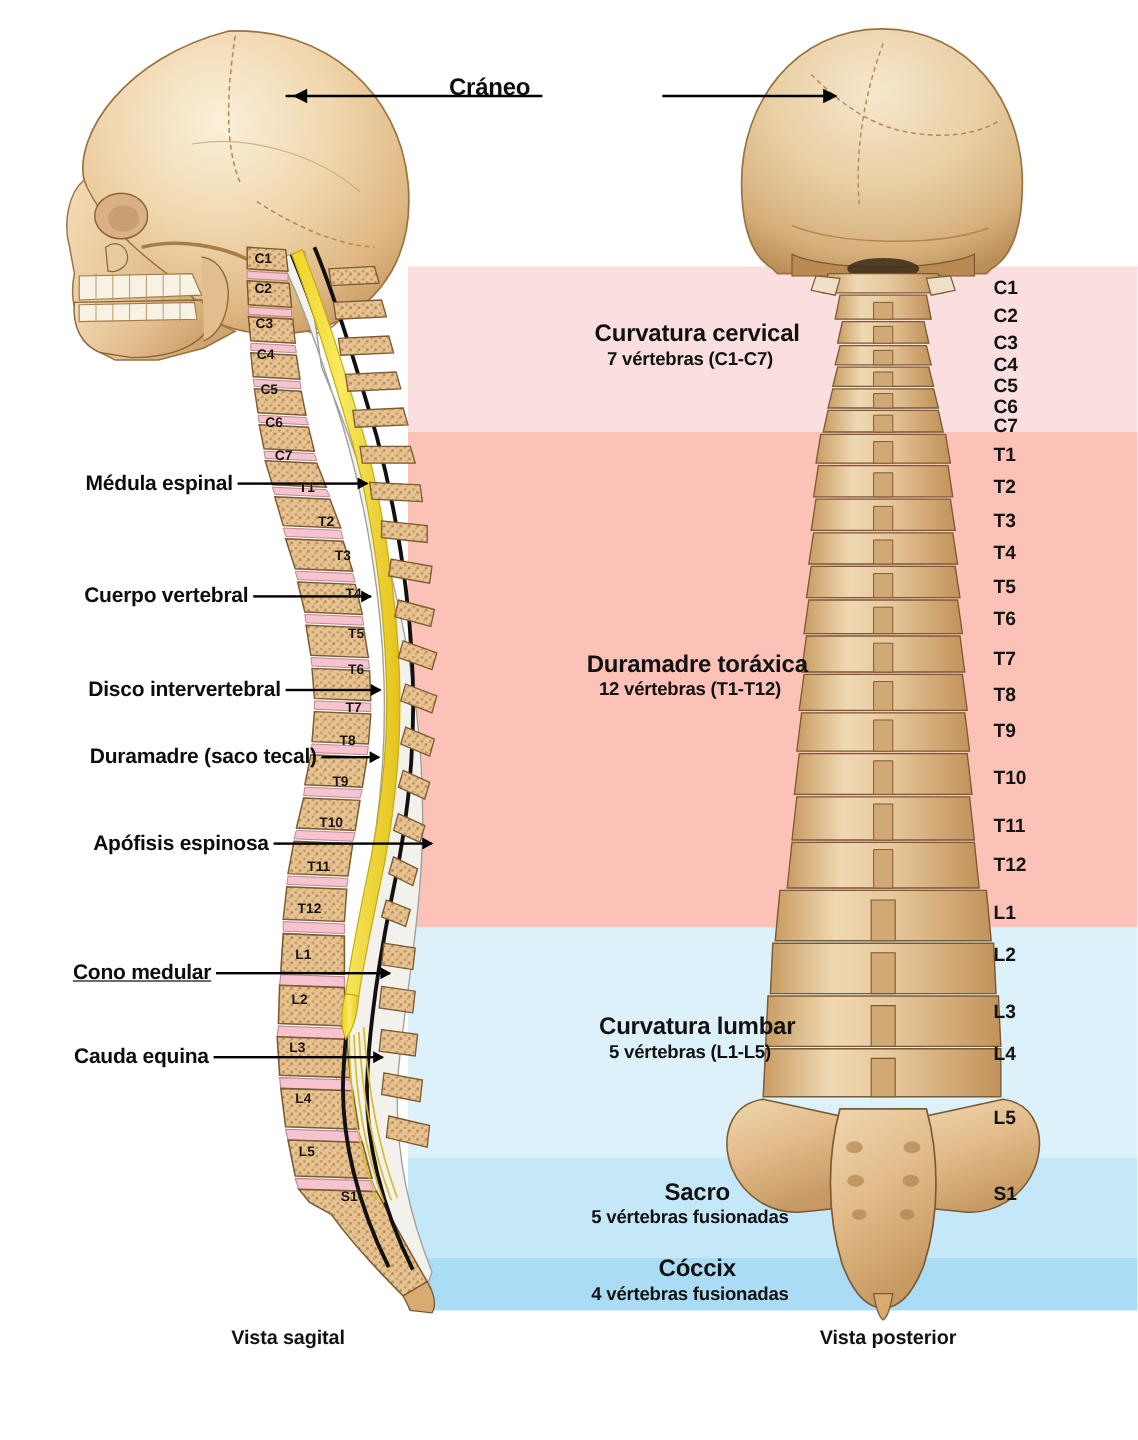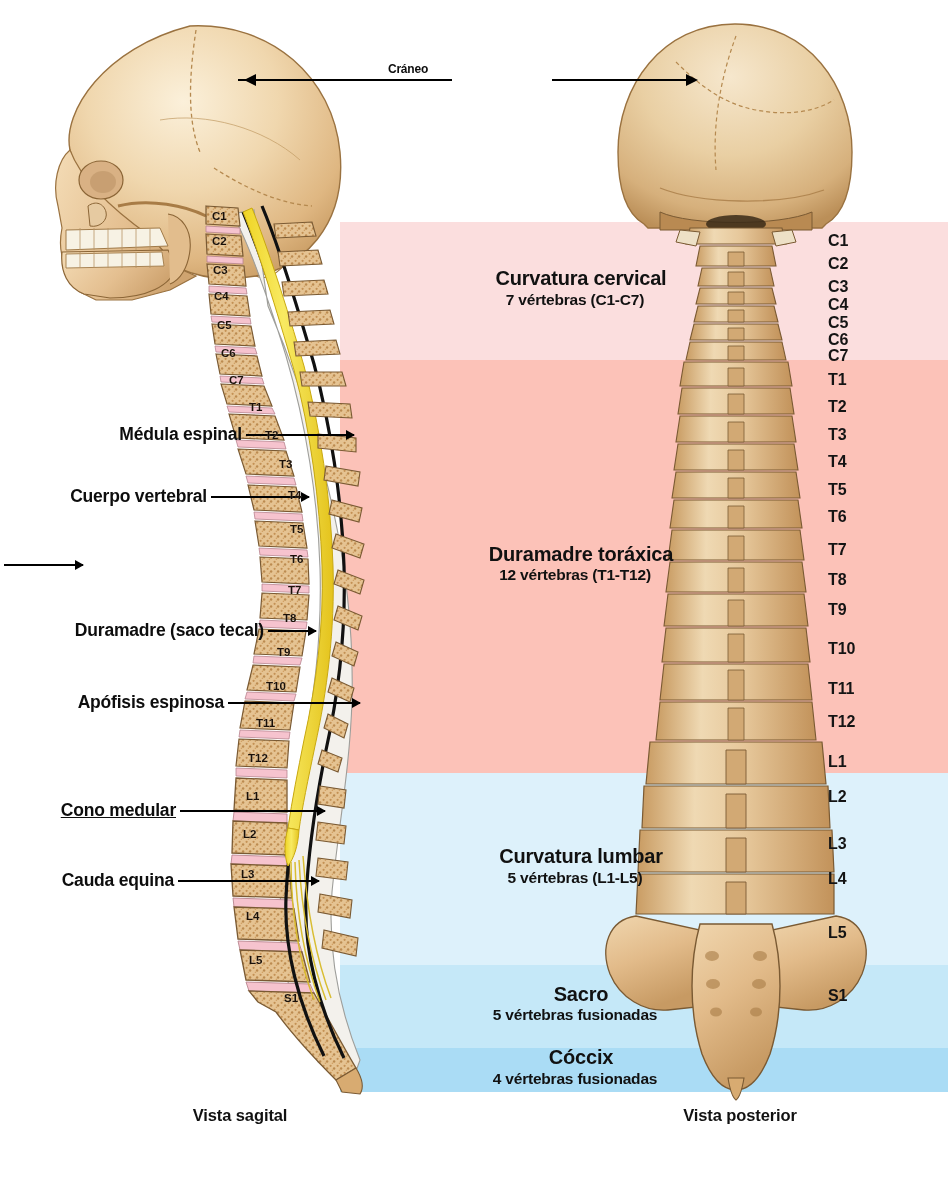--- a/index.html
+++ b/index.html
@@ -77,21 +77,21 @@
   #cranium-callout {
     position: absolute;
     left: 0; top: 62px;
     width: 948px; height: 36px;
   }
   #cranium-label {
     position: absolute;
     left: 0; top: 0;
     width: 816px;
     text-align: center;
-    font-size: 12px;
+    font-size: 20px;
     font-weight: bold;
     color: #0d0d0d;
     letter-spacing: -0.2px;
   }
 
   
   .vlabel {
     position: absolute;
     font-size: 16px;
     font-weight: bold;
@@ -475,29 +475,30 @@
     <svg width="948" height="36" viewBox="0 0 948 36">
       <line x1="238" y1="18" x2="452" y2="18" stroke="#000" stroke-width="2"></line>
       <polygon points="244,18 256,12 256,24" fill="#000"></polygon>
       <line x1="552" y1="18" x2="692" y2="18" stroke="#000" stroke-width="2"></line>
       <polygon points="698,18 686,12 686,24" fill="#000"></polygon>
     </svg>
     <div id="cranium-label">Cráneo</div>
   </div>
 
   <div id="callouts">
-      <div class="callout" style="top: 424px; left: 0px; width: 322px; margin-left: 48px;">
+      <div class="callout" style="top: 392px; left: 0px; width: 322px;">
         <div class="callout-text" style="width: 194px; text-align: right;">Médula espinal</div>
         <div class="leader arrow" style="width: 108px;"></div>
       </div>
       <div class="callout" style="top: 486px; left: 0px; width: 325px;">
         <div class="callout-text" style="width: 207px; text-align: right;">Cuerpo vertebral</div>
         <div class="leader arrow" style="width: 98px;"></div>
       </div>
       <div class="callout" style="top: 564px; left: 0px; width: 333px;">
+        <div class="callout-text" style="width: 234px; text-align: right;">Disco intervertebral</div>
         <div class="leader arrow" style="width: 79px;"></div>
       </div>
       <div class="callout" style="top: 620px; left: 0px; width: 332px;">
         <div class="callout-text" style="width: 264px; text-align: right;">Duramadre (saco tecal)</div>
         <div class="leader arrow" style="width: 48px;"></div>
       </div>
       <div class="callout" style="top: 692px; left: 0px; width: 361px; margin-left: 15px;">
         <div class="callout-text" style="width: 209px; text-align: right;">Apófisis espinosa</div>
         <div class="leader arrow" style="width: 132px;"></div>
       </div>

